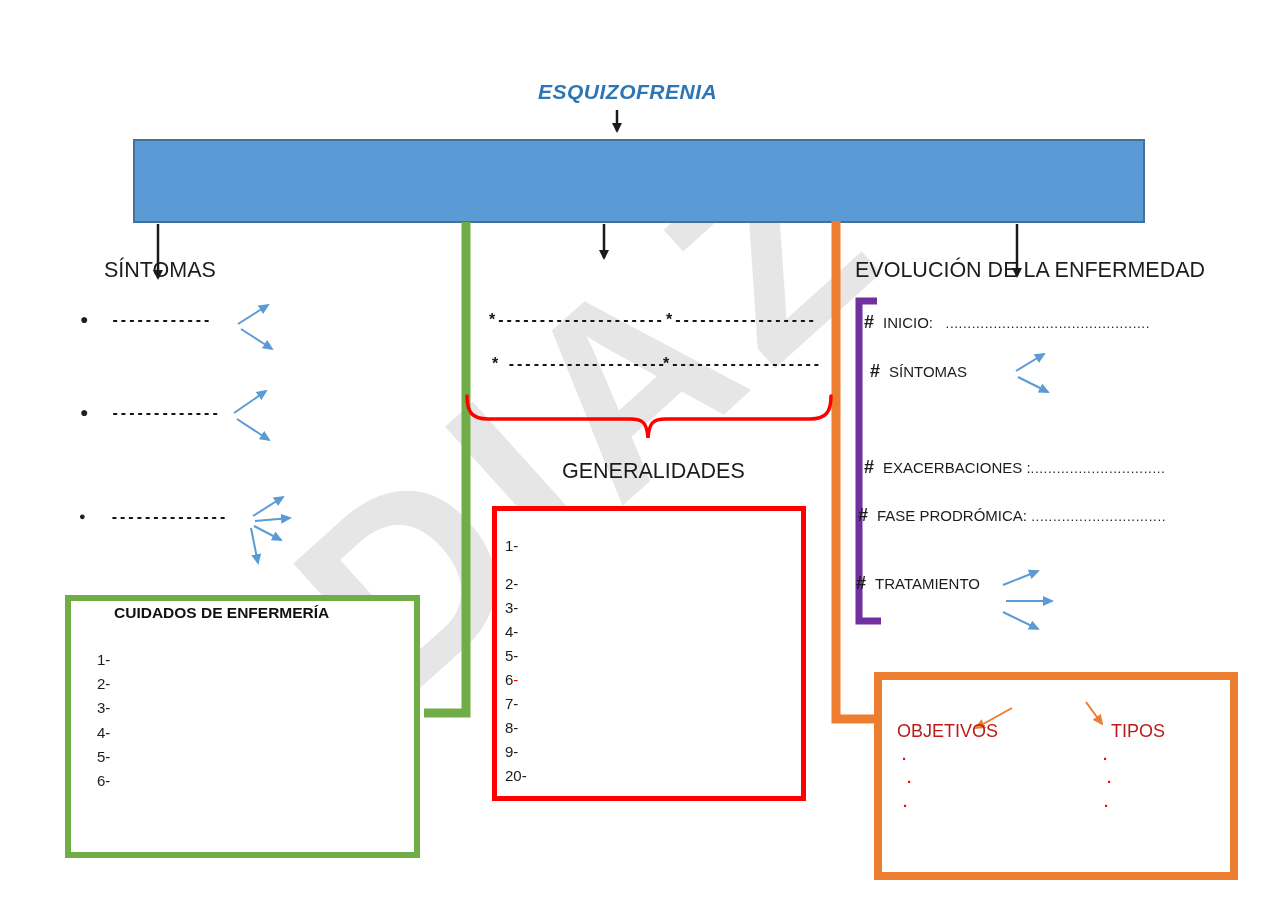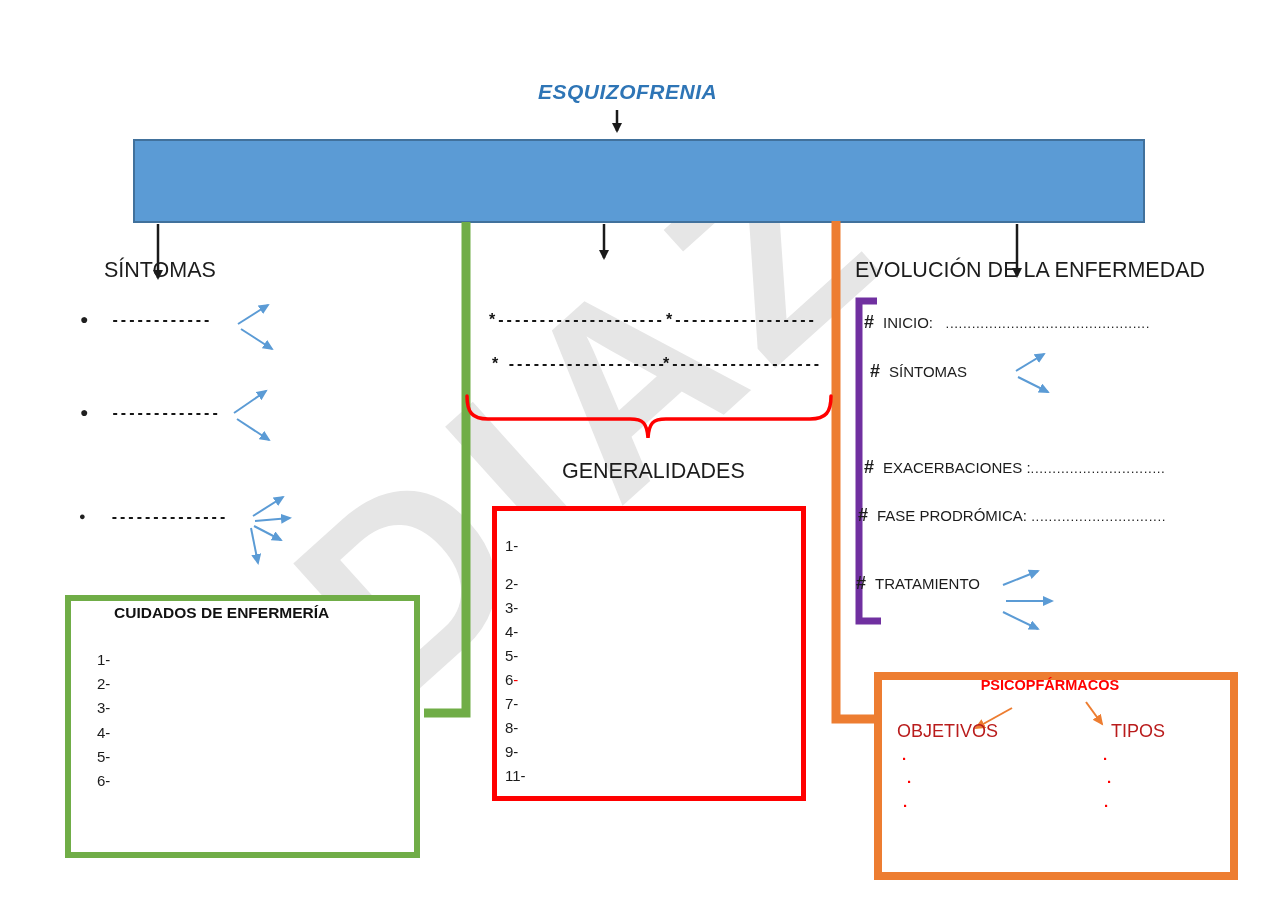--- a/index.html
+++ b/index.html
@@ -124,41 +124,40 @@
   <div class="txt glist" style="left:505px;top:534px;">
     <div class="listitem first">1-</div>
     <div class="listitem">2-</div>
     <div class="listitem">3-</div>
     <div class="listitem">4-</div>
     <div class="listitem">5-</div>
     <div class="listitem"><span>6</span><span class="red">-</span></div>
     <div class="listitem">7-</div>
     <div class="listitem">8-</div>
     <div class="listitem">9-</div>
-    <div class="listitem">11-</div>
+    <div class="listitem">20-</div>
   </div>
 
   <div class="txt evrow" style="left:864px;top:312px;">
     <span class="hash">#</span><span>INICIO:</span>&nbsp;&nbsp;&nbsp;<span class="evdots">...............................................</span>
   </div>
   <div class="txt h" style="left:855px;top:258px;">EVOLUCIÓN DE LA ENFERMEDAD</div>
   <div class="txt evrow" style="left:870px;top:361px;">
     <span class="hash">#</span><span>SÍNTOMAS</span>
   </div>
   <div class="txt evrow" style="left:864px;top:457px;">
     <span class="hash">#</span><span>EXACERBACIONES :</span><span class="evdots">...............................</span>
   </div>
   <div class="txt evrow" style="left:858px;top:505px;">
     <span class="hash">#</span><span>FASE PRODRÓMICA: </span><span class="evdots">...............................</span>
   </div>
   <div class="txt evrow" style="left:856px;top:573px;">
     <span class="hash">#</span><span>TRATAMIENTO</span>
   </div>
 
-  <div class="txt psico-title" style="left:876px;top:677px;width:348px;">PSICOPFÁRMACOS</div>
   <div class="txt psico-label" style="left:897px;top:721px;">OBJETIVOS</div>
   <div class="txt psico-label" style="left:1111px;top:721px;">TIPOS</div>
   <div class="txt rdot" style="left:902px;top:746px;">.</div>
   <div class="txt rdot" style="left:907px;top:769px;">.</div>
   <div class="txt rdot" style="left:903px;top:793px;">.</div>
   <div class="txt rdot" style="left:1103px;top:746px;">.</div>
   <div class="txt rdot" style="left:1107px;top:769px;">.</div>
   <div class="txt rdot" style="left:1104px;top:793px;">.</div>
 
 </div>

